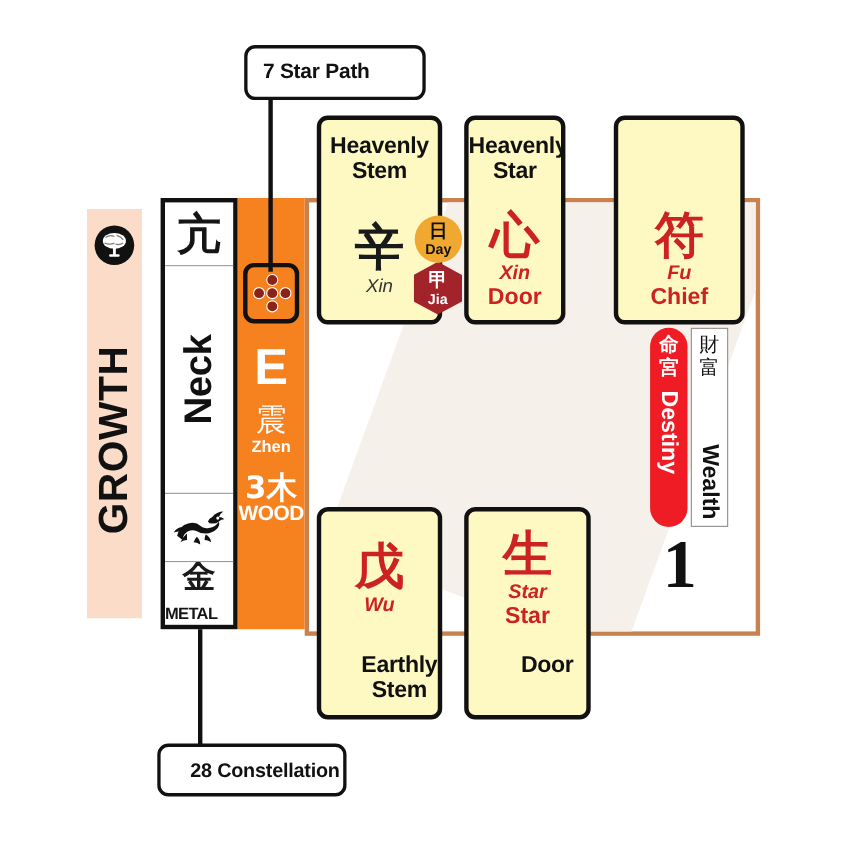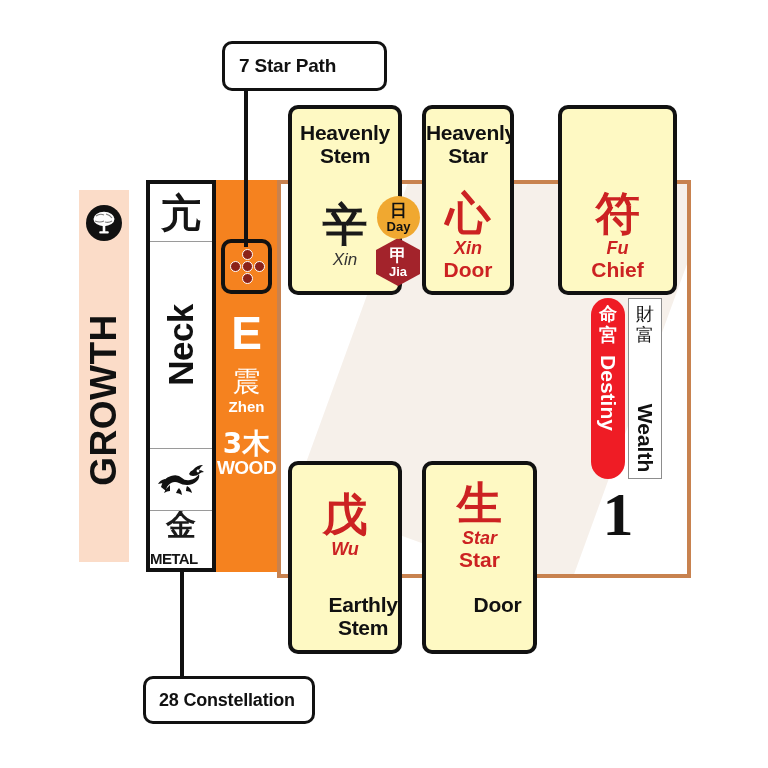--- a/index.html
+++ b/index.html
@@ -19,21 +19,21 @@
     background:#ffffff;
     border:3px solid #111111;
     border-radius:10px;
     display:flex;align-items:center;justify-content:center;
     font-weight:bold;
     color:#111111;
     letter-spacing:-0.2px;
     z-index:40;
   }
   #callout-star{left:222px;top:41px;width:165px;height:50px;font-size:19px;justify-content:flex-start;padding-left:14px;box-sizing:border-box;}
-  #callout-const{left:143px;top:676px;width:172px;height:48px;font-size:18px;justify-content:flex-start;padding-left:13px;box-sizing:border-box;}
+  #callout-const{left:143px;top:676px;width:172px;height:48px;font-size:18px;justify-content:flex-start;padding-left:27px;box-sizing:border-box;}
 
   .leader{position:absolute;background:#111111;z-index:30;}
   #leader-star{left:244px;top:89px;width:4px;height:158px;}
   #leader-const{left:180px;top:572px;width:4px;height:106px;}
 
   
   #growth-panel{
     position:absolute;left:79px;top:190px;width:50px;height:372px;
     background:#fbdcc8;
     z-index:5;

